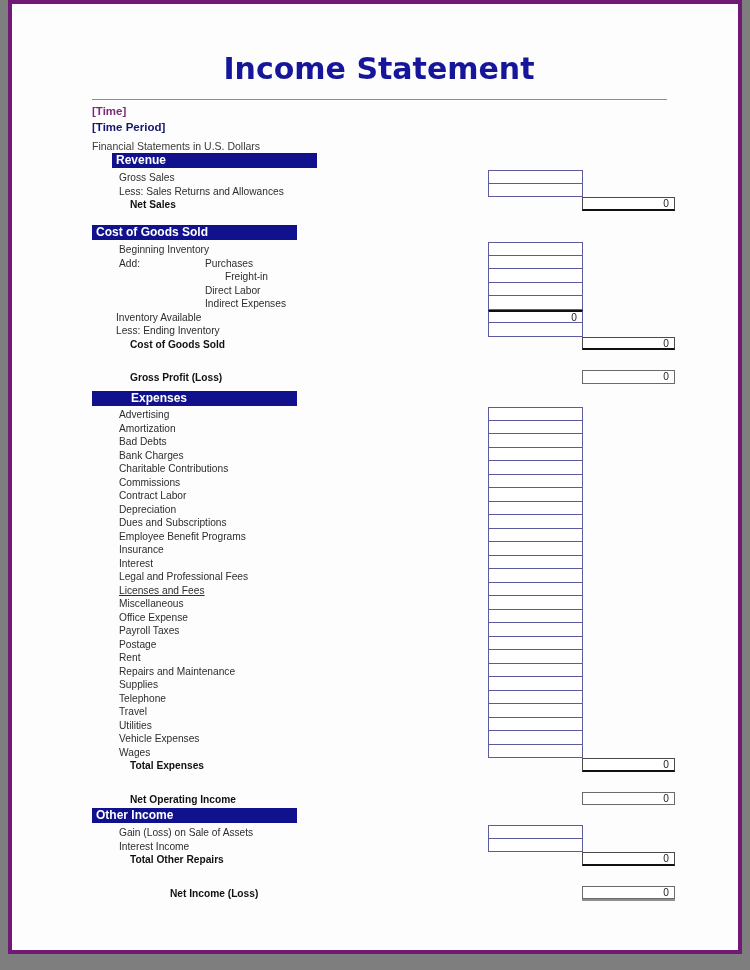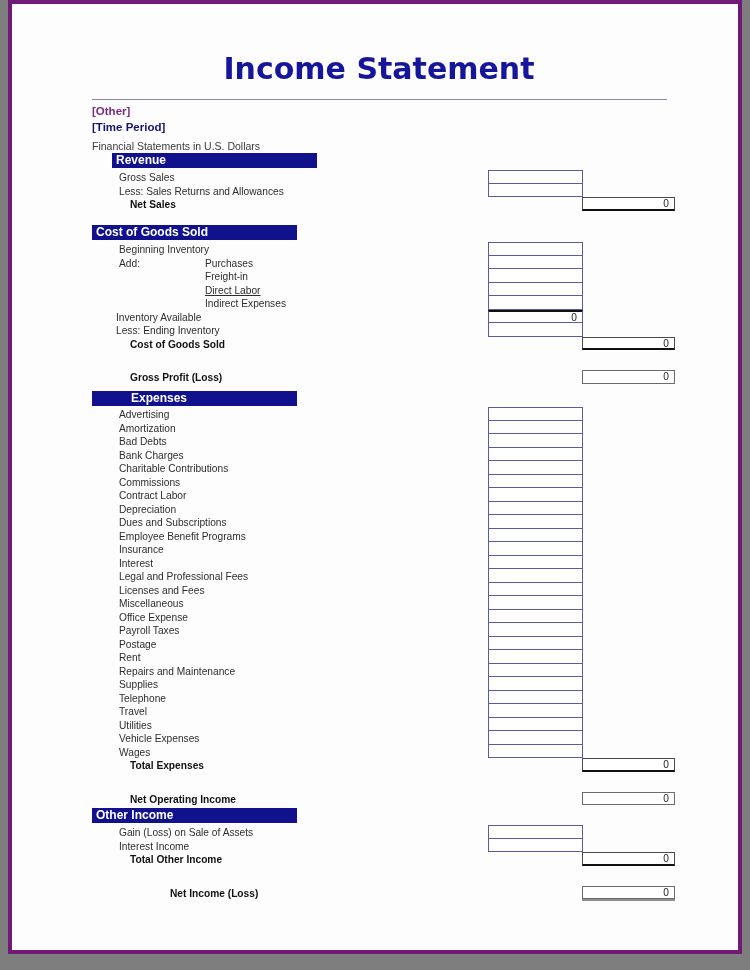--- a/index.html
+++ b/index.html
@@ -148,41 +148,41 @@
 </style>
 </head>
 <body>
 
 <div class="frame">
   <div class="page">
 
     <div class="doc-title">Income Statement</div>
     <div class="title-rule"></div>
 
-    <div class="meta meta-name">[Other]</div>
+    <div class="meta meta-name">[Time]</div>
     <div class="meta meta-period">[Time Period]</div>
     <div class="meta-subtitle">Financial Statements in U.S. Dollars</div>
 
     <div id="body-layer">
         <div class="sec-bar" style="top: 149px; margin-left: 20px;">Revenue</div>
         <div class="lbl i1" style="top: 167px;">Gross Sales</div>
         <div class="box colA" style="top: 166px; height: 13.5px;"></div>
         <div class="lbl i1" style="top: 180.5px;">Less: Sales Returns and Allowances</div>
         <div class="box colA mid" style="top: 179.5px; height: 13.5px;"></div>
         <div class="lbl i2 b" style="top: 194px;">Net Sales</div>
         <div class="box colB total" style="top: 193px; height: 13.5px;">0</div>
         <div class="sec-bar" style="top: 221px;">Cost of Goods Sold</div>
         <div class="lbl i1" style="top: 239px;">Beginning Inventory</div>
         <div class="box colA" style="top: 238px; height: 13.5px;"></div>
         <div class="lbl i1" style="top: 252.5px;">Add:</div>
         <div class="lbl i3" style="top: 252.5px;">Purchases</div>
         <div class="box colA mid" style="top: 251.5px; height: 13.5px;"></div>
-        <div class="lbl i3" style="top: 266px;">Freight-in</div>
+        <div class="lbl i3" style="top: 266px; margin-left: 20px;">Freight-in</div>
         <div class="box colA mid" style="top: 265px; height: 13.5px;"></div>
-        <div class="lbl i3" style="top: 279.5px; text-decoration: underline;">Direct Labor</div>
+        <div class="lbl i3" style="top: 279.5px;">Direct Labor</div>
         <div class="box colA mid" style="top: 278.5px; height: 13.5px;"></div>
         <div class="lbl i3" style="top: 293px;">Indirect Expenses</div>
         <div class="box colA mid" style="top: 292px; height: 13.5px;"></div>
         <div class="lbl i0" style="top: 306.5px;">Inventory Available</div>
         <div class="box colA mid subtot" style="top: 305.5px; height: 13.5px;">0</div>
         <div class="lbl i0" style="top: 320px;">Less: Ending Inventory</div>
         <div class="box colA mid" style="top: 319px; height: 13.5px;"></div>
         <div class="lbl i2 b" style="top: 333.5px;">Cost of Goods Sold</div>
         <div class="box colB total" style="top: 332.5px; height: 13.5px;">0</div>
         <div class="lbl i2 b" style="top: 367px;">Gross Profit (Loss)</div>
@@ -207,21 +207,21 @@
         <div class="lbl i1" style="top: 512px;">Dues and Subscriptions</div>
         <div class="box colA mid" style="top: 511px; height: 13.5px;"></div>
         <div class="lbl i1" style="top: 525.5px;">Employee Benefit Programs</div>
         <div class="box colA mid" style="top: 524.5px; height: 13.5px;"></div>
         <div class="lbl i1" style="top: 539px;">Insurance</div>
         <div class="box colA mid" style="top: 538px; height: 13.5px;"></div>
         <div class="lbl i1" style="top: 552.5px;">Interest</div>
         <div class="box colA mid" style="top: 551.5px; height: 13.5px;"></div>
         <div class="lbl i1" style="top: 566px;">Legal and Professional Fees</div>
         <div class="box colA mid" style="top: 565px; height: 13.5px;"></div>
-        <div class="lbl i1" style="top: 579.5px;">Licenses and Fees</div>
+        <div class="lbl i1" style="top: 579.5px; text-decoration: underline;">Licenses and Fees</div>
         <div class="box colA mid" style="top: 578.5px; height: 13.5px;"></div>
         <div class="lbl i1" style="top: 593px;">Miscellaneous</div>
         <div class="box colA mid" style="top: 592px; height: 13.5px;"></div>
         <div class="lbl i1" style="top: 606.5px;">Office Expense</div>
         <div class="box colA mid" style="top: 605.5px; height: 13.5px;"></div>
         <div class="lbl i1" style="top: 620px;">Payroll Taxes</div>
         <div class="box colA mid" style="top: 619px; height: 13.5px;"></div>
         <div class="lbl i1" style="top: 633.5px;">Postage</div>
         <div class="box colA mid" style="top: 632.5px; height: 13.5px;"></div>
         <div class="lbl i1" style="top: 647px;">Rent</div>
@@ -242,20 +242,20 @@
         <div class="box colA mid" style="top: 740.5px; height: 13.5px;"></div>
         <div class="lbl i2 b" style="top: 755px;">Total Expenses</div>
         <div class="box colB total" style="top: 754px; height: 13.5px;">0</div>
         <div class="lbl i2 b" style="top: 788.5px;">Net Operating Income</div>
         <div class="box colB result" style="top: 787.5px; height: 13.5px;">0</div>
         <div class="sec-bar" style="top: 804px;">Other Income</div>
         <div class="lbl i1" style="top: 822px;">Gain (Loss) on Sale of Assets</div>
         <div class="box colA" style="top: 821px; height: 13.5px;"></div>
         <div class="lbl i1" style="top: 835.5px;">Interest Income</div>
         <div class="box colA mid" style="top: 834.5px; height: 13.5px;"></div>
-        <div class="lbl i2 b" style="top: 849px;">Total Other Income</div>
+        <div class="lbl i2 b" style="top: 849px;">Total Other Repairs</div>
         <div class="box colB total" style="top: 848px; height: 13.5px;">0</div>
         <div class="lbl i2 b" style="top: 882.5px; padding-left: 40px;">Net Income (Loss)</div>
         <div class="box colB final" style="top: 881.5px; height: 13.5px;">0</div>
       </div>
 
   </div>
 </div>
 
 </body></html>

